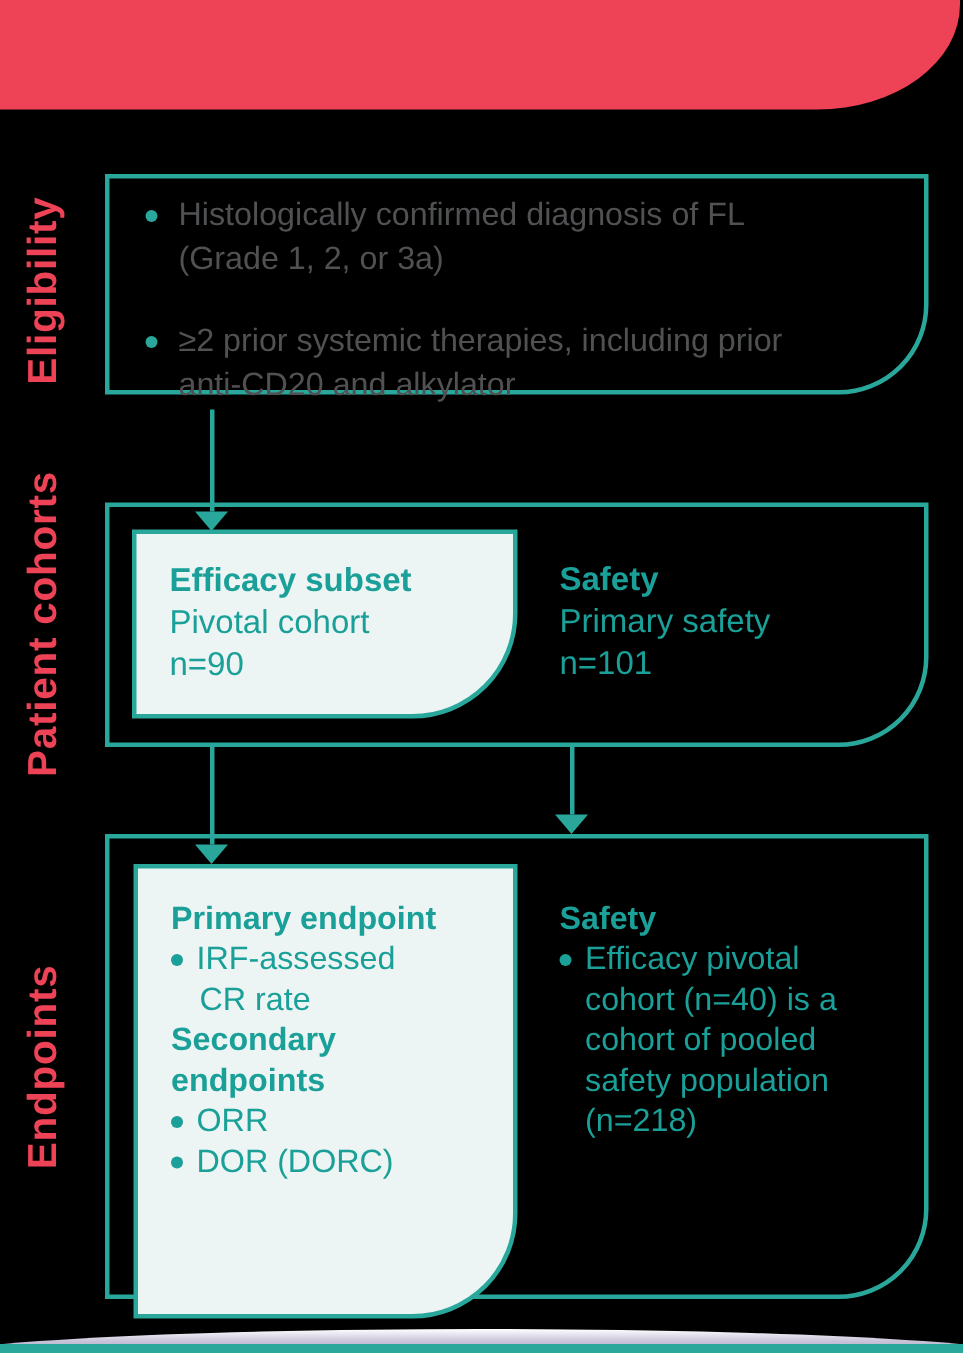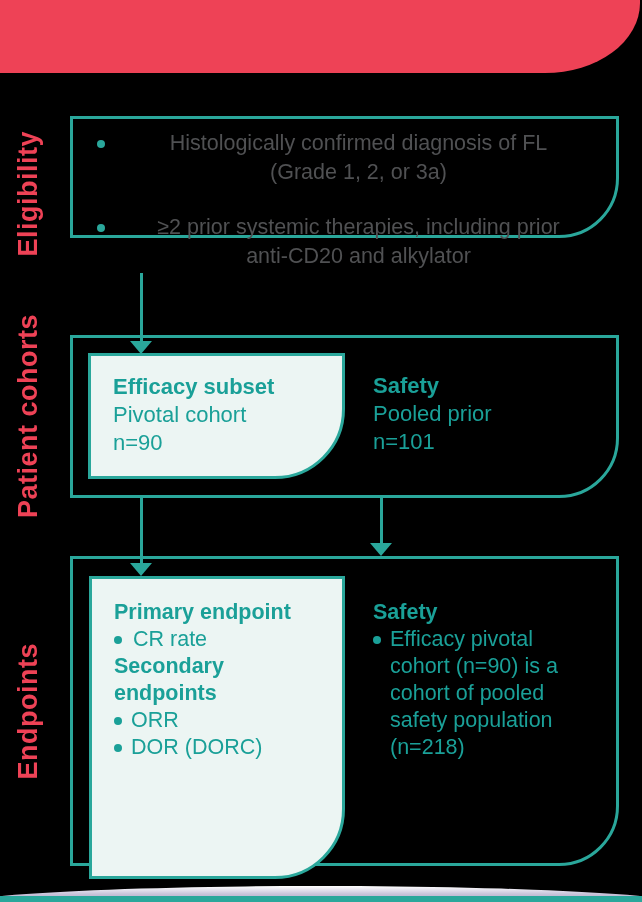--- a/index.html
+++ b/index.html
@@ -116,21 +116,21 @@
 <body>
 
 <div class="canvas">
 
   <div class="header-bar"></div>
 
   <div class="vlabel-wrap" style="top:44px;">
     <div class="vlabel">Eligibility</div>
   </div>
 
-  <div class="obox" style="top:116px;height:122px;padding:10px 18px 0 20px;text-align:center;">
+  <div class="obox" style="top:116px;height:147px;padding:10px 18px 0 20px;">
     <div class="gray-item">
       <span class="dot"></span>
       <div>Histologically confirmed diagnosis of FL</div>
       <div>(Grade 1, 2, or 3a)</div>
     </div>
     <div class="gray-item" style="margin-top:26px;">
       <span class="dot"></span>
       <div>≥2 prior systemic therapies, including prior</div>
       <div>anti-CD20 and alkylator</div>
     </div>
@@ -146,60 +146,61 @@
   <div class="obox" style="top:335px;height:163px;"></div>
 
   <div class="panel" style="left:88px;top:353px;width:257px;height:126px;padding:17px 10px 0 22px;">
     <div class="teal-text bold">Efficacy subset</div>
     <div class="teal-text">Pivotal cohort</div>
     <div class="teal-text">n=90</div>
   </div>
 
   <div style="position:absolute;left:373px;top:372px;width:235px;">
     <div class="teal-text bold">Safety</div>
-    <div class="teal-text">Pooled prior</div>
+    <div class="teal-text">Primary safety</div>
     <div class="teal-text">n=101</div>
   </div>
 
   <div class="aline" style="left:140px;top:498px;height:65px;"></div>
   <div class="ahead" style="left:130px;top:563px;"></div>
   <div class="aline" style="left:380px;top:498px;height:45px;"></div>
   <div class="ahead" style="left:370px;top:543px;"></div>
 
   <div class="vlabel-wrap" style="top:561px;">
     <div class="vlabel">Endpoints</div>
   </div>
 
   <div class="obox" style="top:556px;height:310px;"></div>
 
   <div class="panel" style="left:89px;top:576px;width:256px;height:303px;padding:20px 8px 0 22px;">
     <div class="teal-text-sm bold">Primary endpoint</div>
     <div class="teal-text-sm bullet-line">
       <span class="dot"></span>
+      <span>IRF-assessed</span>
     </div>
     <div class="teal-text-sm indent">CR rate</div>
     <div class="teal-text-sm bold">Secondary</div>
     <div class="teal-text-sm bold">endpoints</div>
     <div class="teal-text-sm bullet-line">
       <span class="dot"></span>
       <span>ORR</span>
     </div>
     <div class="teal-text-sm bullet-line">
       <span class="dot"></span>
       <span>DOR (DORC)</span>
     </div>
   </div>
 
   <div style="position:absolute;left:373px;top:599px;width:240px;">
     <div class="teal-text-sm bold">Safety</div>
     <div class="teal-text-sm bullet-line">
       <span class="dot"></span>
       <span>Efficacy pivotal</span>
     </div>
-    <div class="teal-text-sm indent17">cohort (n=90) is a</div>
+    <div class="teal-text-sm indent17">cohort (n=40) is a</div>
     <div class="teal-text-sm indent17">cohort of pooled</div>
     <div class="teal-text-sm indent17">safety population</div>
     <div class="teal-text-sm indent17">(n=218)</div>
   </div>
 
   <div class="bottom-arc"></div>
   <div class="bottom-teal"></div>
 
 </div>
 

